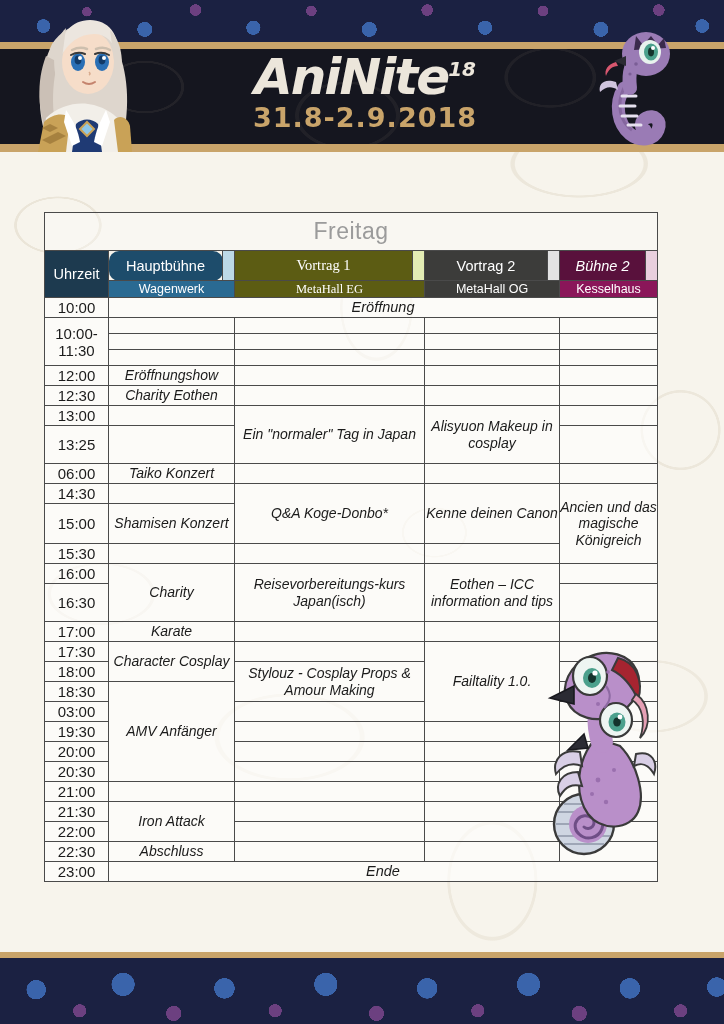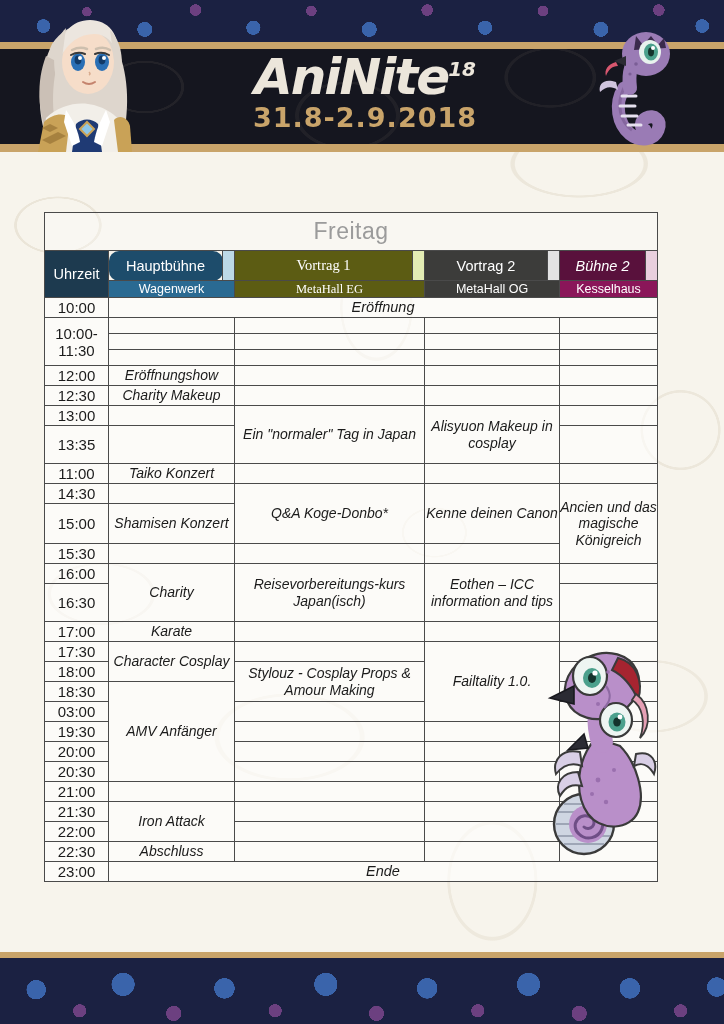--- a/index.html
+++ b/index.html
@@ -382,42 +382,42 @@
     <tr class="r20">
       <td class="t-cell">12:00</td>
       <td class="ev" colspan="2">Eröffnungshow</td>
       <td colspan="2"></td>
       <td colspan="2"></td>
       <td colspan="2"></td>
     </tr>
 
     <tr class="r20">
       <td class="t-cell">12:30</td>
-      <td class="ev" colspan="2">Charity Makeup</td>
+      <td class="ev" colspan="2">Charity Eothen</td>
       <td colspan="2"></td>
       <td colspan="2"></td>
       <td colspan="2"></td>
     </tr>
 
     <tr class="r20">
       <td class="t-cell">13:00</td>
       <td colspan="2"></td>
       <td class="ev" colspan="2" rowspan="2">Ein "normaler" Tag in Japan</td>
       <td class="ev" colspan="2" rowspan="2">Alisyuon Makeup in cosplay</td>
       <td colspan="2"></td>
     </tr>
 
     <tr style="height:38px">
-      <td class="t-cell">13:35</td>
-      <td colspan="2"></td>
-      <td colspan="2"></td>
-    </tr>
-
-    <tr class="r20">
-      <td class="t-cell">11:00</td>
+      <td class="t-cell">13:25</td>
+      <td colspan="2"></td>
+      <td colspan="2"></td>
+    </tr>
+
+    <tr class="r20">
+      <td class="t-cell">06:00</td>
       <td class="ev" colspan="2">Taiko Konzert</td>
       <td colspan="2"></td>
       <td colspan="2"></td>
       <td colspan="2"></td>
     </tr>
 
     <tr class="r20">
       <td class="t-cell">14:30</td>
       <td colspan="2"></td>
       <td class="ev" colspan="2" rowspan="2">Q&amp;A Koge-Donbo*</td>

